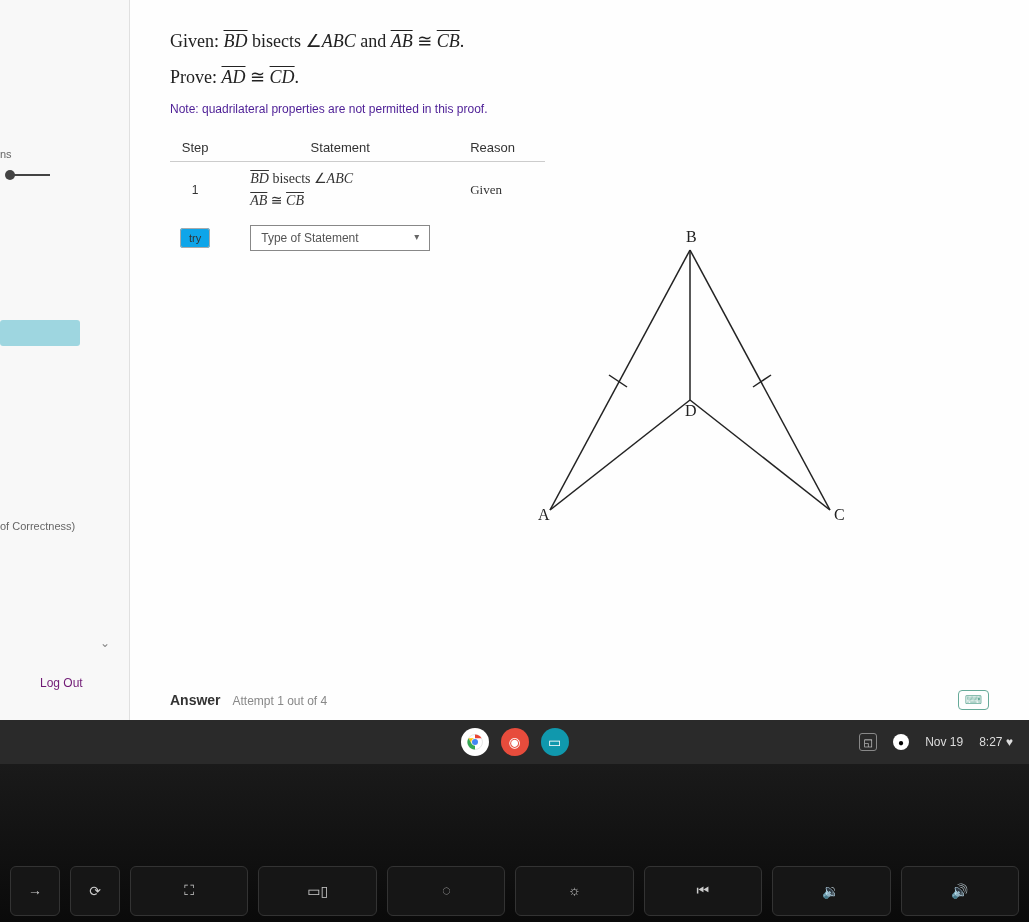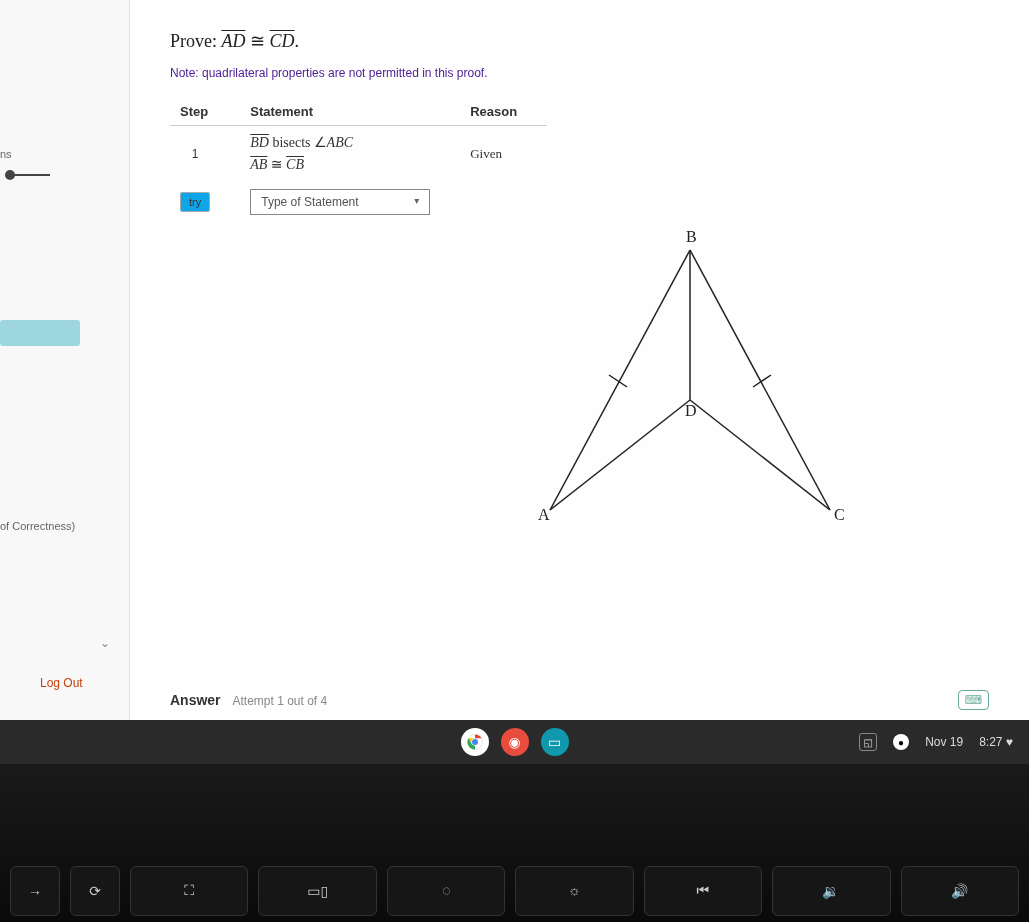--- a/index.html
+++ b/index.html
@@ -27,21 +27,21 @@
     font-family: Arial, sans-serif;
     font-size: 11px;
     color: #555;
   }
   .sidebar-label-top { position: absolute; top: 148px; left: 0; font-size:11px; color:#666;text-align:right; }
   .sidebar-line { position:absolute; top:174px; left:10px; width:40px; height:2px; background:#444; }
   .sidebar-line::after{ content:''; position:absolute; left:-5px; top:-4px; width:10px;height:10px; border-radius:50%; background:#444;}
   .sidebar-block { position:absolute; top:320px; left:0; width:80px; height:26px; background:#9ed6e0; border-radius:3px;}
   .sidebar-correct { position:absolute; top:520px; left:0; font-size:11px; color:#666;}
   .sidebar-chevron { position:absolute; bottom:70px; left:100px; color:#888; font-size:12px;}
-  .logout { position:absolute; bottom:30px; left:40px; color:#c2410c; font-size:12px; font-family:Arial,sans-serif;}
+  .logout { position:absolute; bottom:30px; left:40px; color:#701a75; font-size:12px; font-family:Arial,sans-serif;}
   
   .main {
     flex: 1;
     padding: 30px 40px 10px 40px;
     background: #fefefe;
     position: relative;
     overflow: hidden;
   }
   .given, .prove {
     font-size: 18px;
@@ -53,21 +53,21 @@
   .angle::before { content:"∠"; }
   .cong::before { content:" ≅ "; }
   .note { font-size: 12px; color: #4c1d95; margin-bottom: 18px; font-family: Arial, sans-serif;}
   
   table.proof {
     border-collapse: collapse;
     font-family: Arial, sans-serif;
     font-size: 13px;
     color: #333;
   }
-  table.proof th { text-align:left; padding: 6px 30px 6px 10px; font-weight:bold; border-bottom:1px solid #ccc;margin-top:32px;}
+  table.proof th { text-align:center; padding: 6px 30px 6px 10px; font-weight:normal; border-bottom:1px solid #ccc;margin-top:32px;}
   table.proof td { padding: 6px 30px 6px 10px; vertical-align: middle;}
   .step-cell { text-align:center; font-size:12px;}
   .statement-cell { font-family:'Times New Roman',serif; font-size:14px; line-height:1.6;}
   .statement-cell .line2 { border-top: 0; display:block;}
   .reason-cell { font-size:13px;font-family:Liberation Serif, serif;}
   
   .try-row td { padding-top:8px;}
   .try-btn {
     border:1px solid #aaa; border-radius:3px; padding:3px 8px; font-size:11px; background:#0ea5e9; cursor:pointer;
   }
@@ -137,20 +137,23 @@
   <div class="sidebar">
     <div class="sidebar-label-top">ns</div>
     <div class="sidebar-line"></div>
     <div class="sidebar-block"></div>
     <div class="sidebar-correct">of Correctness)</div>
     <div class="sidebar-chevron">⌄</div>
     <div class="logout">Log Out</div>
   </div>
 
   <div class="main">
+    <div class="given">
+      <span>Given: </span><span class="overline">BD</span><span> bisects </span><span class="angle"><span style="font-style:italic">ABC</span></span><span> and </span><span class="overline">AB</span><span class="cong"></span><span class="overline">CB</span><span>.</span>
+    </div>
 
     <div class="prove">
       <span>Prove: </span><span class="overline">AD</span><span class="cong"></span><span class="overline">CD</span><span>.</span>
     </div>
 
     <div class="note">Note: quadrilateral properties are not permitted in this proof.</div>
 
     <table class="proof">
       <tbody>
           <tr>

